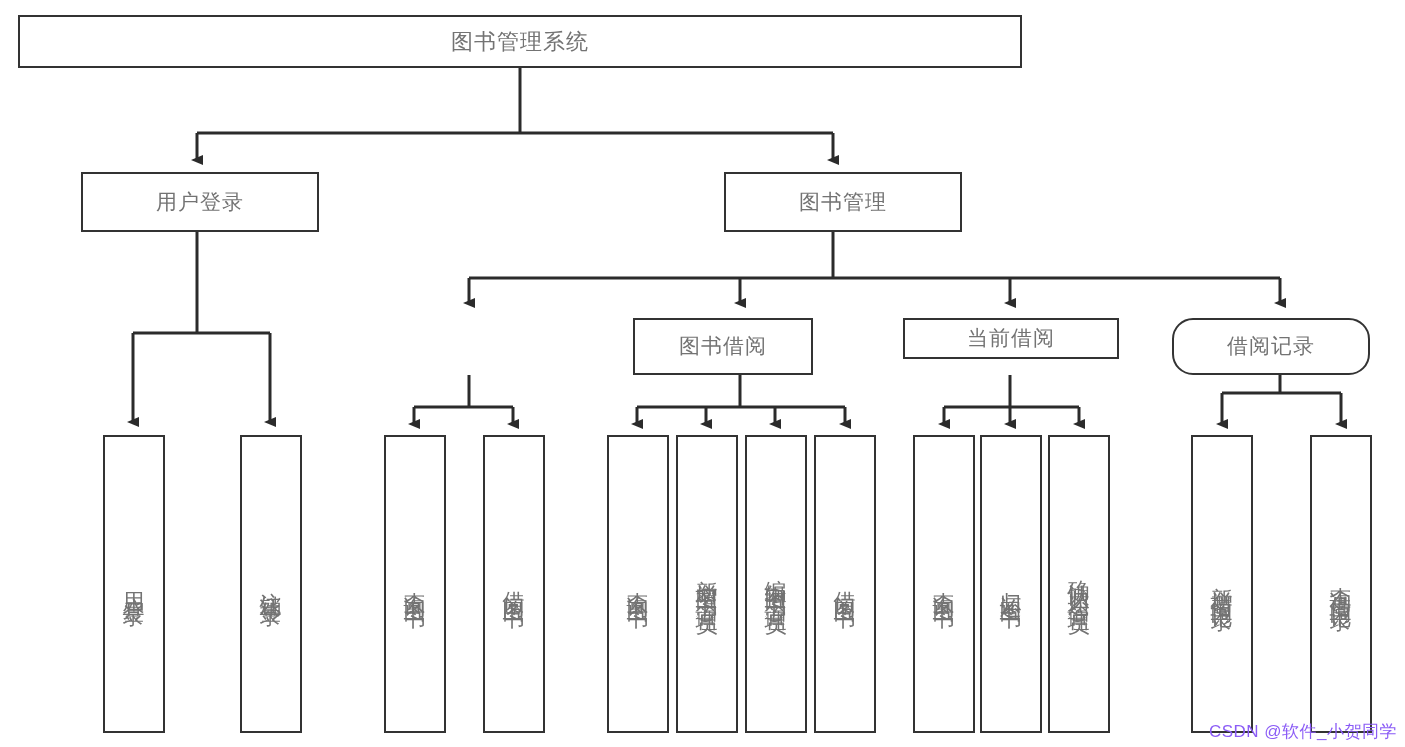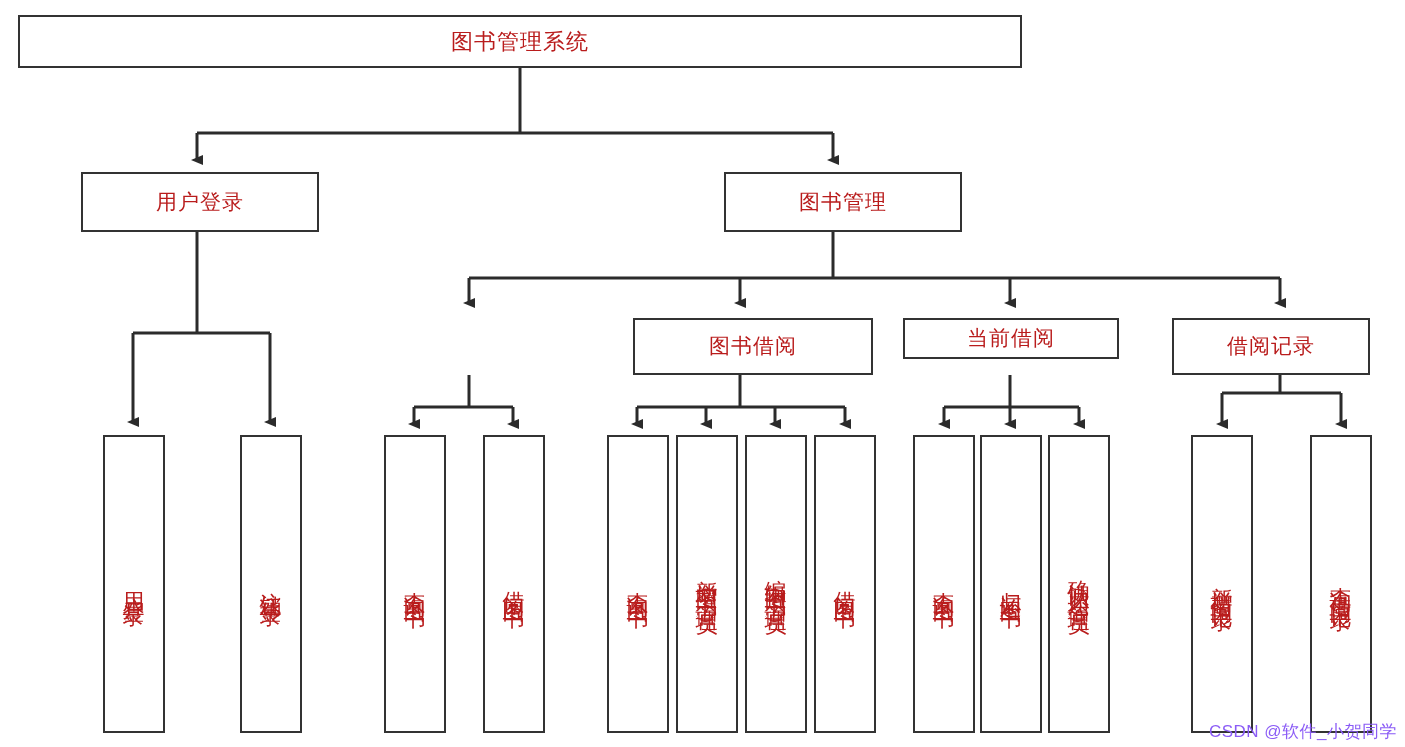--- a/index.html
+++ b/index.html
@@ -14,21 +14,21 @@
   svg.links{position:absolute;left:0;top:0;width:1405px;height:747px;pointer-events:none;}
 
   .node{
     position:absolute;
     box-sizing:border-box;
     border:2px solid #333333;
     background:#ffffff;
     display:flex;
     align-items:center;
     justify-content:center;
-    color:#b91c1c;
+    color:#737373;
   }
   .node .lbl{
     display:block;
     text-align:center;
     line-height:1.18;
     white-space:nowrap;
   }
   
   .node.h .lbl{
     font-size:21px;
@@ -120,27 +120,27 @@
     <span class="lbl">图书管理系统</span>
   </div>
 
   <div class="node h" style="left:81px;top:172px;width:238px;height:60px;">
     <span class="lbl">用户登录</span>
   </div>
   <div class="node h" style="left:712px;top:172px;width:238px;height:60px;margin-left:12px;">
     <span class="lbl">图书管理</span>
   </div>
 
-  <div class="node h" style="left:633px;top:318px;width:240px;height:57px;">
+  <div class="node h" style="left:633px;top:318px;width:180px;height:57px;">
     <span class="lbl">图书借阅</span>
   </div>
   <div class="node h" style="left:903px;top:318px;width:216px;height:41px;">
     <span class="lbl">当前借阅</span>
   </div>
-  <div class="node h" style="left:1172px;top:318px;width:198px;height:57px;">
+  <div class="node h" style="left:1172px;top:318px;width:198px;height:57px;border-radius:21px;">
     <span class="lbl">借阅记录</span>
   </div>
 
   <div class="node v" style="left:103px;top:435px;width:62px;height:298px;">
     <span class="lbl">用户登录</span>
   </div>
   <div class="node v" style="left:240px;top:435px;width:62px;height:298px;">
     <span class="lbl">注销登录</span>
   </div>
 

